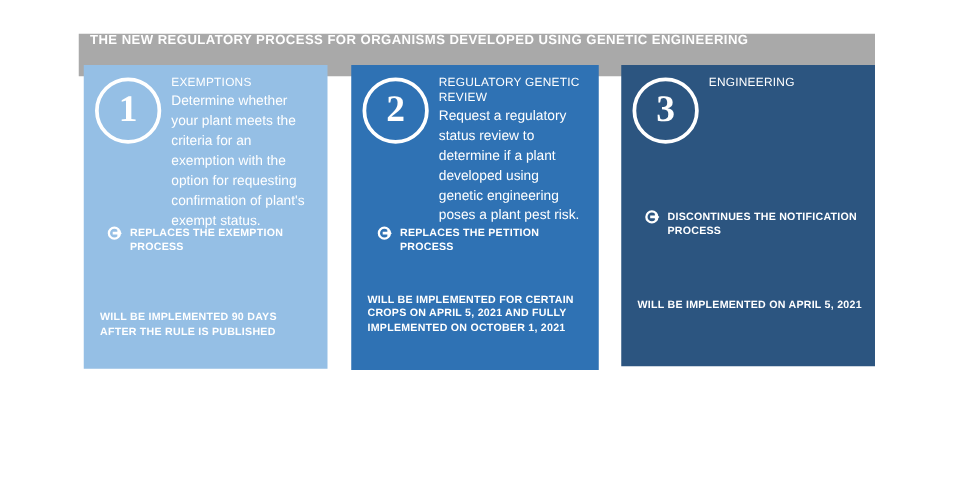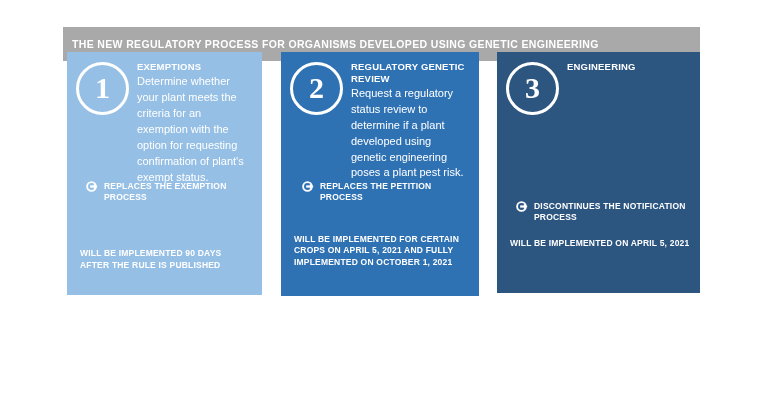--- a/index.html
+++ b/index.html
@@ -25,21 +25,21 @@
 
   
   .header-bar {
     position: absolute;
     left: 63px;
     top: 27px;
     width: 637px;
     height: 34px;
     background: #a9a9a9;
     display: flex;
-    align-items: center;
+    align-items: flex-start;
   }
   .header-title {
     color: #ffffff;
     font-size: 10.5px;
     font-weight: bold;
     letter-spacing: 0.35px;
     padding-left: 9px;
     white-space: nowrap;
     line-height: 1;
   }
@@ -98,42 +98,42 @@
     font-family: "Liberation Serif", serif;
     position: relative;
     top: -1px;
   }
   .panel-textcol {
     flex: 1 1 auto;
     min-width: 0;
   }
   .panel-heading {
     font-size: 9.5px;
-    font-weight: bold;
+    font-weight: normal;
     line-height: 1.25;
     letter-spacing: 0.2px;
     margin-bottom: 1px;
     color: #ffffff;
   }
   .panel-body {
     font-size: 11px;
     line-height: 1.45;
     color: #ffffff;
   }
 
   
   .bullets {
     position: absolute;
     left: 0;
     right: 0;
     padding: 0 10px 0 18px;
   }
   .bullets-1 { top: 128px; }
   .bullets-2 { top: 128px; padding-left: 20px; }
-  .bullets-3 { top: 148px; }
+  .bullets-3 { top: 115px; }
 
   .bullet-row {
     display: flex;
     align-items: flex-start;
     margin-bottom: 3px;
   }
   .bullet-icon {
     flex: 0 0 auto;
     width: 13px;
     height: 13px;

